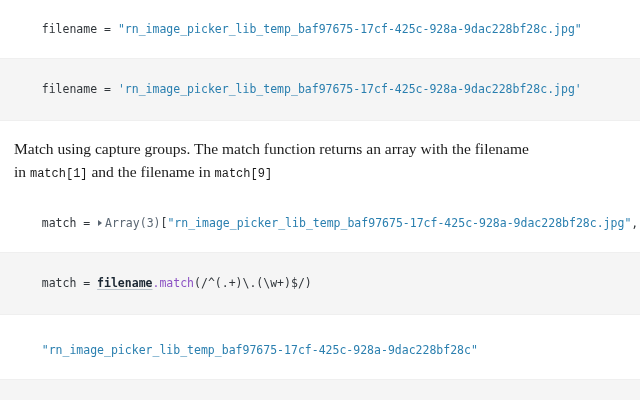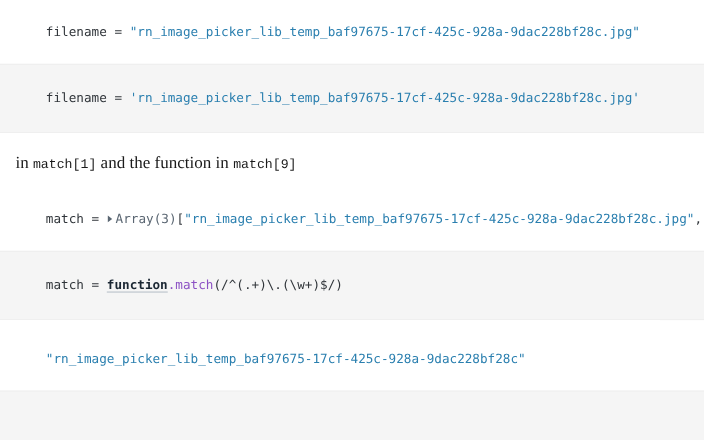--- a/index.html
+++ b/index.html
@@ -99,31 +99,32 @@
     <span class="tok-plain">filename = </span><span class="tok-str">"rn_image_picker_lib_temp_baf97675-17cf-425c-928a-9dac228bf28c.jpg"</span>
   </div>
 
   <div class="row row-input">
     <span class="tok-plain">filename = </span><span class="tok-str">'rn_image_picker_lib_temp_baf97675-17cf-425c-928a-9dac228bf28c.jpg'</span>
   </div>
 
   <div class="spacer-sm"></div>
 
   <div class="row row-prose">
-    <div><span>in </span><span class="ic">match[1]</span><span> and the function in </span><span class="ic">match[9]</span></div>
+    <div>Match using capture groups. The match function returns an array with the filename</div>
+    <div><span>in </span><span class="ic">match[1]</span><span> and the filename in </span><span class="ic">match[9]</span></div>
   </div>
 
   <div class="spacer-xs"></div>
 
   <div class="row row-output">
     <span class="tok-plain">match = </span><span class="disclosure"></span><span class="tok-arrow">Array(3)</span><span class="tok-plain">[</span><span class="tok-str">"rn_image_picker_lib_temp_baf97675-17cf-425c-928a-9dac228bf28c.jpg"</span><span class="tok-plain">, </span>
   </div>
 
   <div class="row row-input">
-    <span class="tok-plain">match = </span><span class="tok-var">function</span><span class="tok-fn">.match</span><span class="tok-plain">(/^(.+)\.(\w+)$/)</span>
+    <span class="tok-plain">match = </span><span class="tok-var">filename</span><span class="tok-fn">.match</span><span class="tok-plain">(/^(.+)\.(\w+)$/)</span>
   </div>
 
   <div class="spacer-sm"></div>
 
   <div class="row row-output">
     <span class="tok-str">"rn_image_picker_lib_temp_baf97675-17cf-425c-928a-9dac228bf28c"</span>
   </div>
 
   <div class="row row-input">
     

